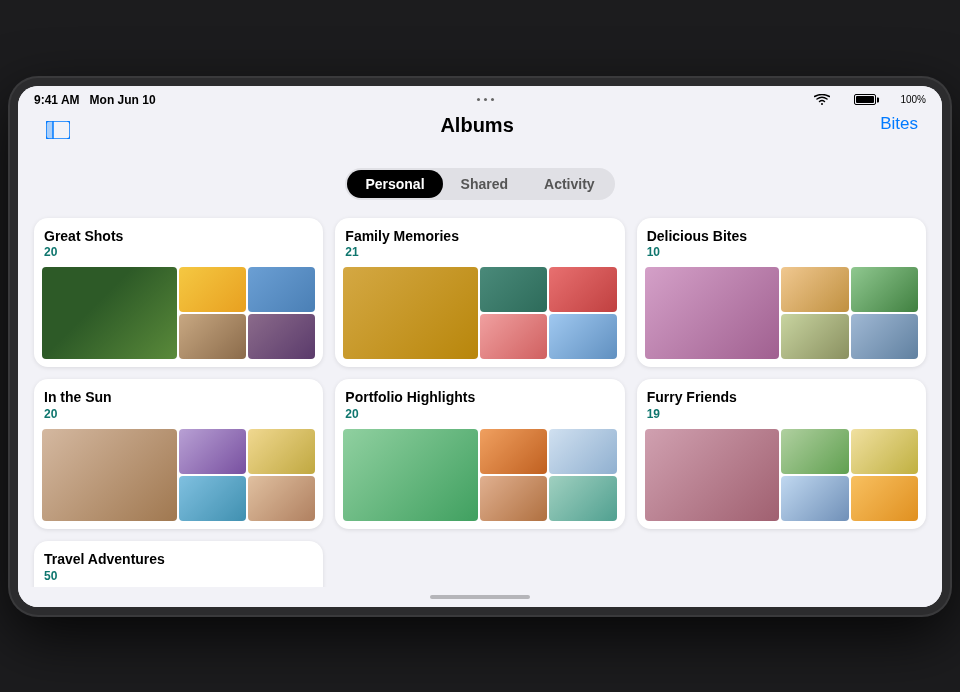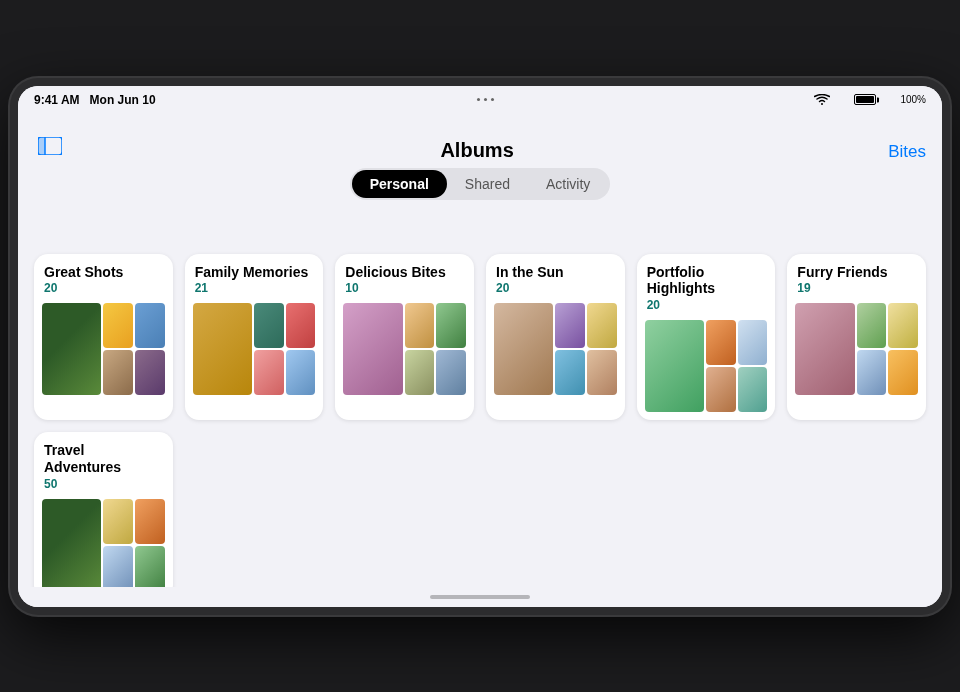--- a/index.html
+++ b/index.html
@@ -107,23 +107,23 @@
     .battery-label {
       font-size: 10px;
       color: #000;
       font-weight: 500;
     }
 
     
     .nav-bar {
       height: 48px;
       display: flex;
-      align-items: flex-end;
+      align-items: flex-start;
       justify-content: space-between;
-      padding: 0 16px;
+      padding: 0 24px;
       background: #f2f2f7;
       flex-shrink: 0;
     }
 
     .nav-sidebar-btn {
       width: 32px;
       height: 32px;
       display: flex;
       align-items: center;
       justify-content: center;
@@ -159,21 +159,21 @@
       display: flex;
       background: #e0e0e5;
       border-radius: 20px;
       padding: 2px;
     }
 
     .tab-item {
       padding: 6px 18px;
       border-radius: 18px;
       font-size: 14px;
-      font-weight: 400;
+      font-weight: 700;
       color: #555;
       cursor: pointer;
       transition: all 0.2s;
     }
 
     .tab-item.active {
       background: #000000;
       color: #fff;
       font-weight: 600;
     }
@@ -181,23 +181,22 @@
     
     .main-content {
       flex: 1;
       padding: 8px 16px 16px;
       overflow-y: auto;
       background: #f2f2f7;
     }
 
     .albums-grid {
       display: grid;
-      grid-template-columns: repeat(6, 1fr);
+      grid-template-columns: repeat(3, 1fr);
       gap: 12px;
-      margin-top: 36px;
     }
 
     
     .album-card {
       background: #fff;
       border-radius: 14px;
       overflow: hidden;
       box-shadow: 0 1px 4px rgba(0,0,0,0.1);
       cursor: pointer;
     }

